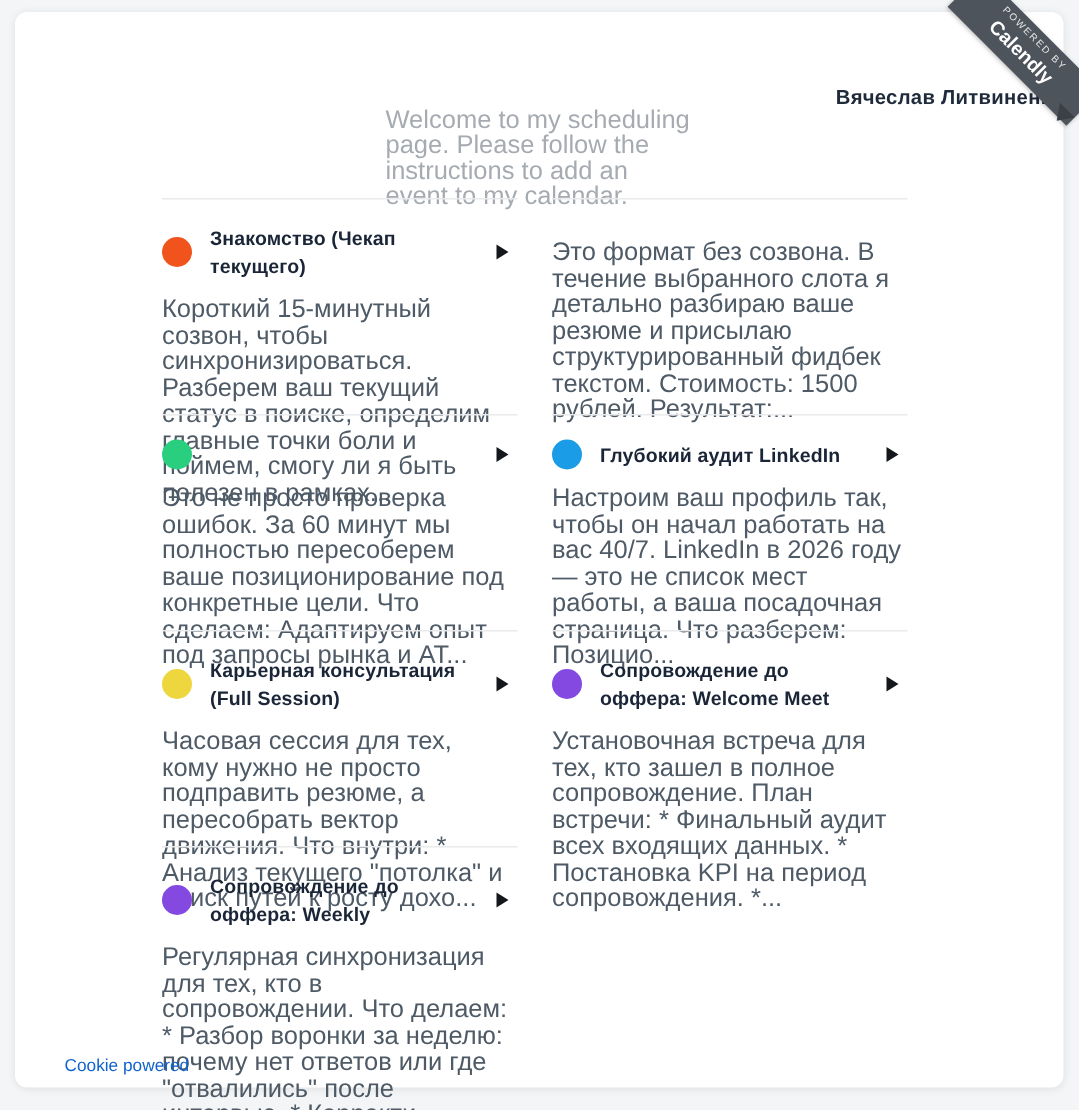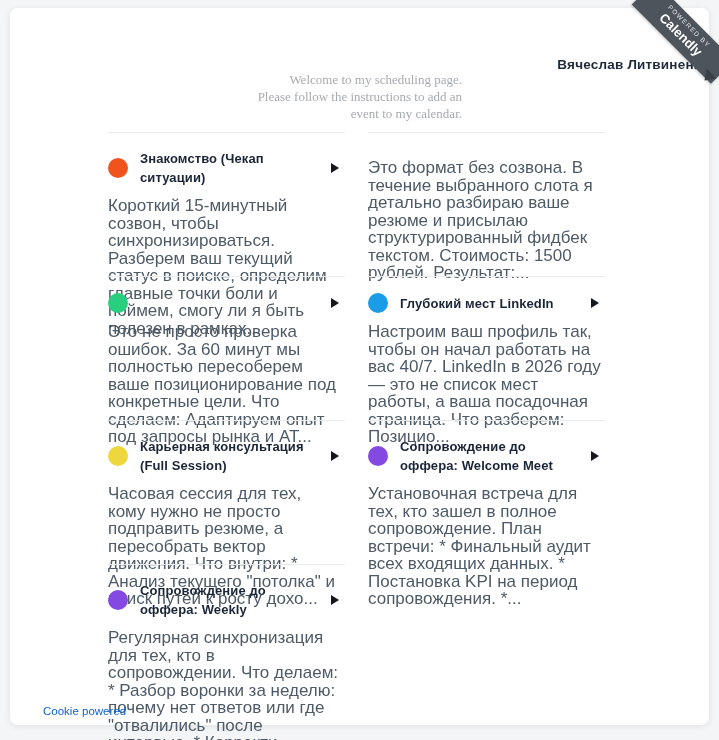--- a/index.html
+++ b/index.html
@@ -77,25 +77,24 @@
     color: #1f2a3a;
     letter-spacing: 0.2px;
     margin-top: 16px;
   }
   .welcome-text {
     position: absolute;
     top: 63px;
     left: 50%;
     transform: translateX(-50%);
     width: 205px;
-    text-align: right;
-    font-size: 13px;
+    text-align: left;
+    font-size: 17px;
     line-height: 17px;
     color: #a6abb1;
-    font-family: Liberation Serif, serif;
   }
   
   .events {
     position: absolute;
     left: 98px;
     top: 124px;
     width: 497px;
     display: grid;
     grid-template-columns: 1fr 1fr;
     column-gap: 23px;
@@ -161,39 +160,39 @@
 
   <div class="profile-name">Вячеслав Литвиненко</div>
 
   <div class="welcome-text">Welcome to my scheduling page. Please follow the instructions to add an event to my calendar.</div>
 
   <div class="events">
 
   <div class="event">
         <div class="event-head">
           <span class="dot" style="background: rgb(240, 83, 28);"></span>
-          <span class="event-title">Знакомство (Чекап ситуации)</span>
+          <span class="event-title">Знакомство (Чекап текущего)</span>
           <span class="arrow"></span>
         </div>
         <p class="event-desc">Короткий 15-минутный созвон, чтобы синхронизироваться. Разберем ваш текущий статус в поиске, определим главные точки боли и поймем, смогу ли я быть полезен в рамках...</p>
       </div>
       <div class="event">
         <p class="event-desc">Это формат без созвона. В течение выбранного слота я детально разбираю ваше резюме и присылаю структурированный фидбек текстом. Стоимость: 1500 рублей. Результат:...</p>
       </div>
       <div class="event">
         <div class="event-head">
           <span class="dot" style="background: rgb(41, 207, 127);"></span>
           <span class="arrow"></span>
         </div>
         <p class="event-desc">Это не просто проверка ошибок. За 60 минут мы полностью пересоберем ваше позиционирование под конкретные цели. Что сделаем: Адаптируем опыт под запросы рынка и АТ...</p>
       </div>
       <div class="event">
         <div class="event-head">
           <span class="dot" style="background: rgb(27, 156, 230);"></span>
-          <span class="event-title">Глубокий мест LinkedIn</span>
+          <span class="event-title">Глубокий аудит LinkedIn</span>
           <span class="arrow"></span>
         </div>
         <p class="event-desc">Настроим ваш профиль так, чтобы он начал работать на вас 40/7. LinkedIn в 2026 году — это не список мест работы, а ваша посадочная страница. Что разберем: Позицио...</p>
       </div>
       <div class="event">
         <div class="event-head">
           <span class="dot" style="background: rgb(238, 214, 62);"></span>
           <span class="event-title">Карьерная консультация (Full Session)</span>
           <span class="arrow"></span>
         </div>

